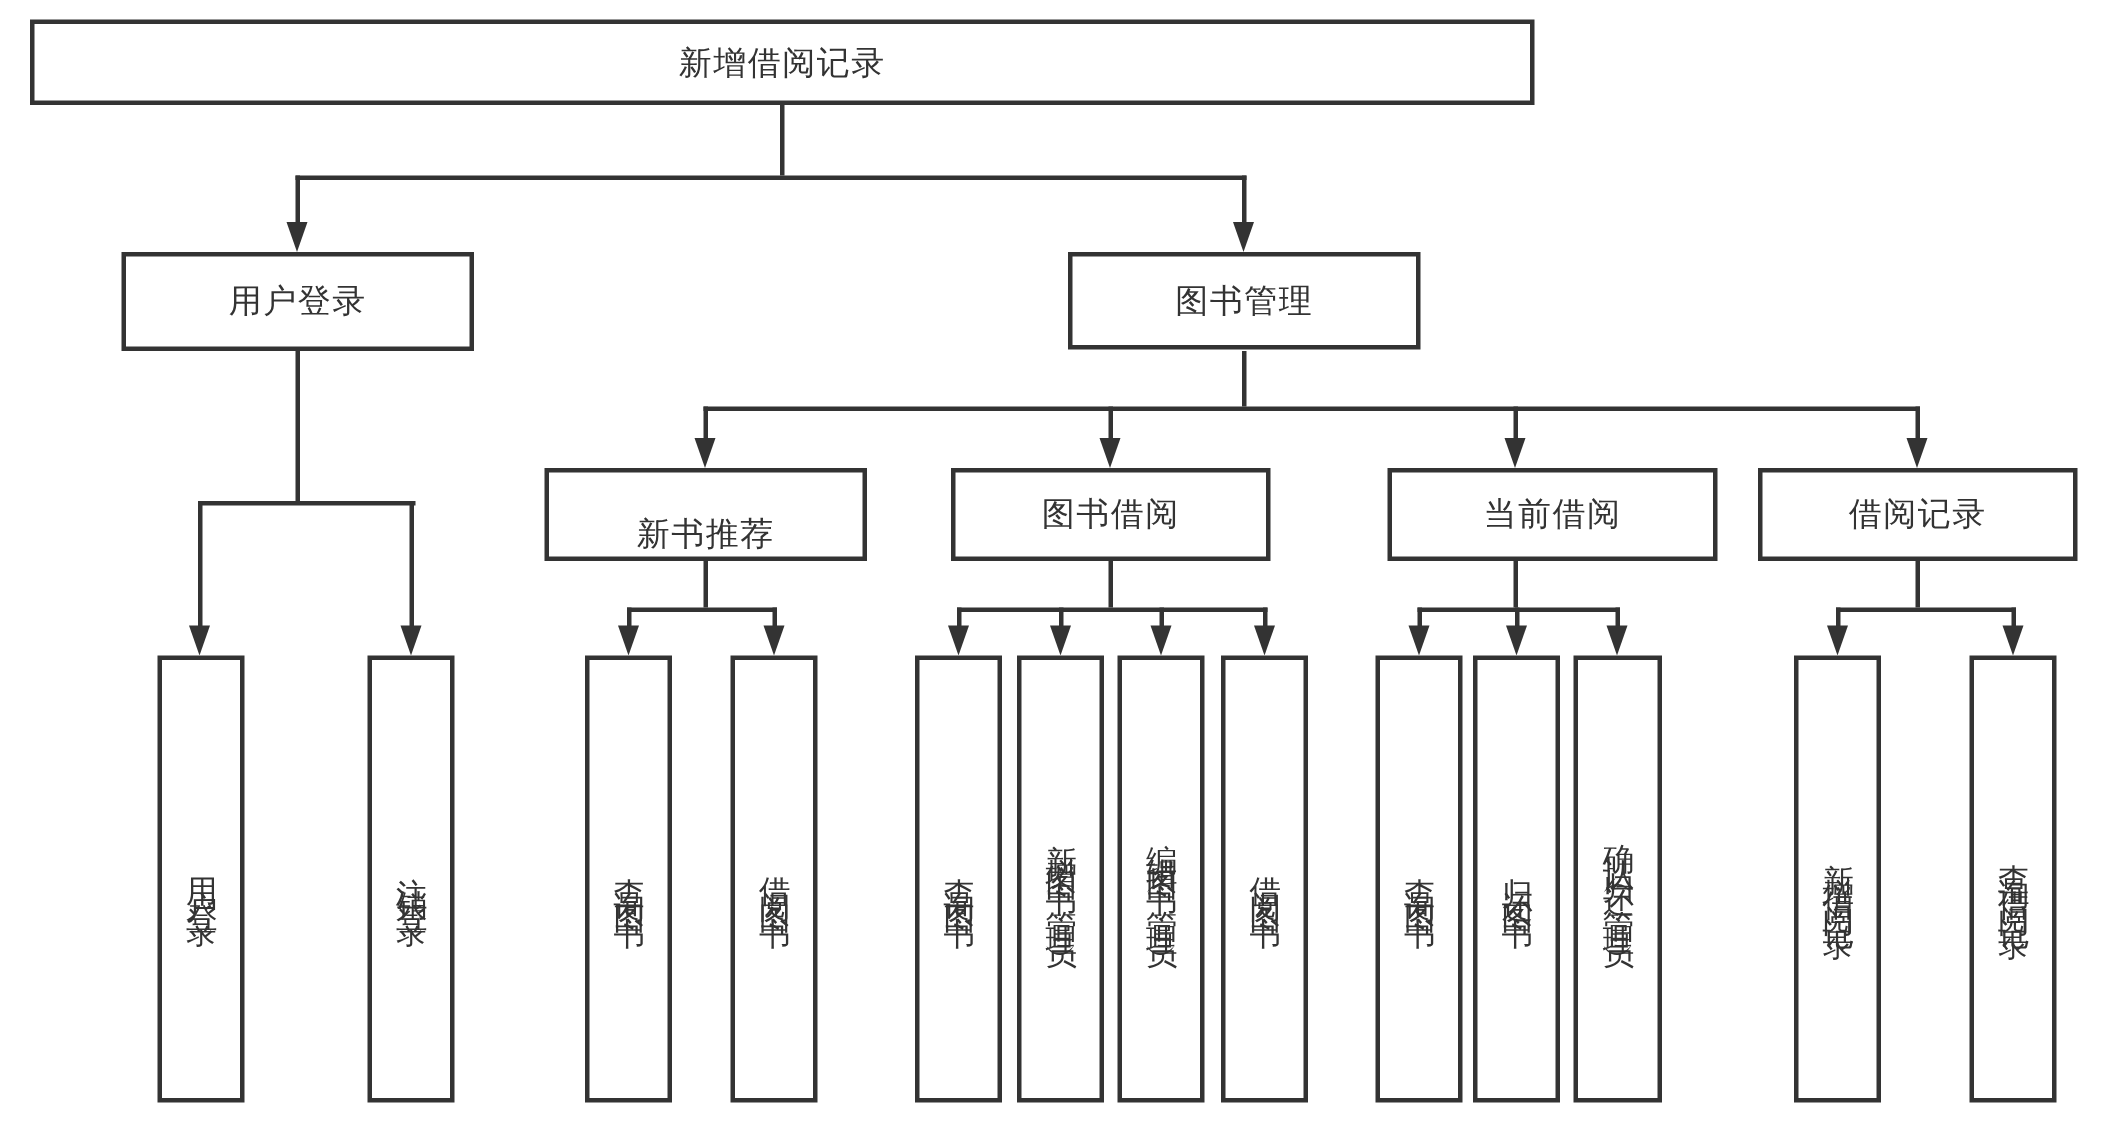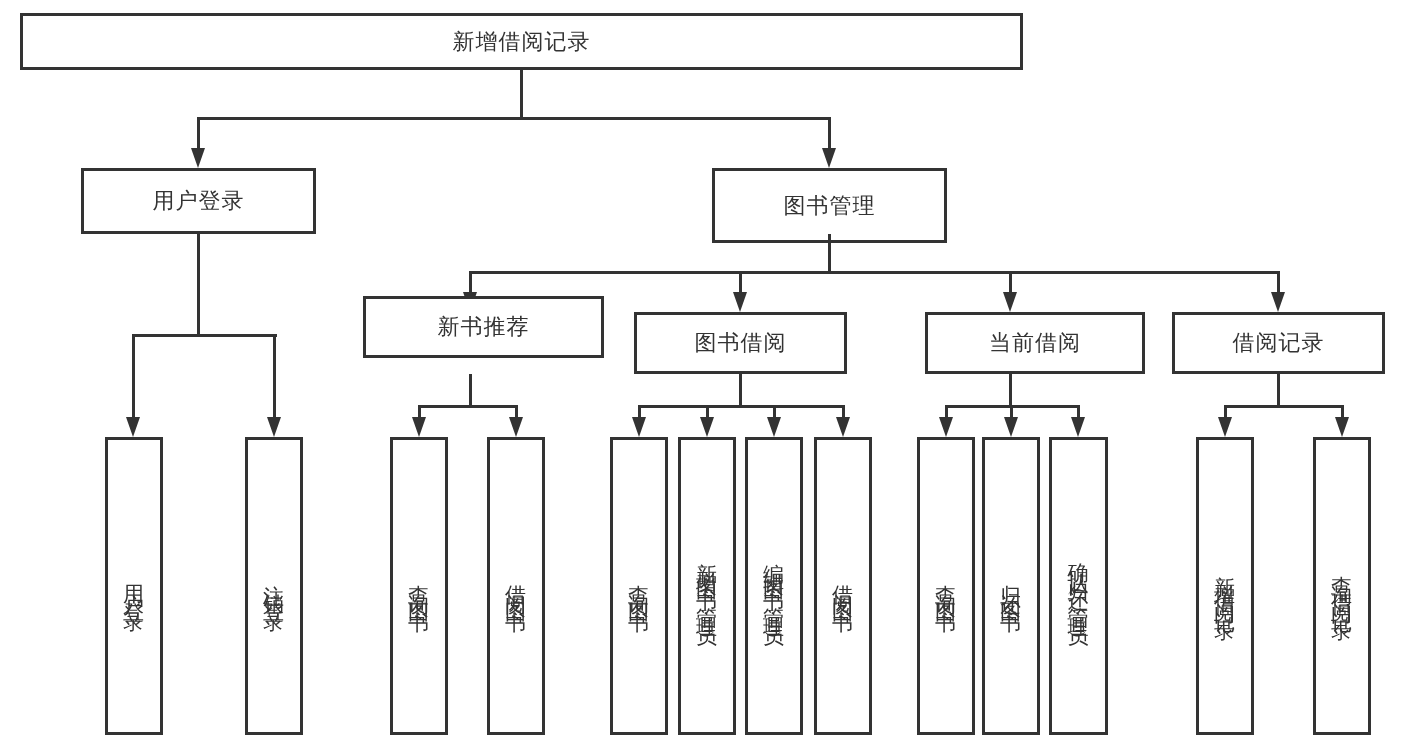--- a/index.html
+++ b/index.html
@@ -72,21 +72,21 @@
   <div class="vline" style="left:519.5px; top:70px; height:47px;"></div>
   <div class="hline" style="left:196.5px; top:117px; width:634px;"></div>
   <div class="vline" style="left:196.5px; top:117px; height:33px;"></div>
   <div class="arrow" style="left:191px; top:148px;"></div>
   <div class="vline" style="left:827.5px; top:117px; height:33px;"></div>
   <div class="arrow" style="left:822px; top:148px;"></div>
 
   <div class="box" style="left:81px; top:168px; width:235px; height:66px;">
     <span class="label-h">用户登录</span>
   </div>
-  <div class="box" style="left:712px; top:168px; width:235px; height:75px;">
+  <div class="box" style="left:712px; top:168px; width:235px; height:65px;">
     <span class="label-h">图书管理</span>
   </div>
 
   <div class="vline" style="left:196.5px; top:234px; height:100px;"></div>
   <div class="hline" style="left:131.5px; top:334px; width:145px;"></div>
   <div class="vline" style="left:131.5px; top:334px; height:85px;"></div>
   <div class="arrow" style="left:126px; top:417px;"></div>
   <div class="vline" style="left:272.5px; top:334px; height:85px;"></div>
   <div class="arrow" style="left:267px; top:417px;"></div>
 
@@ -94,21 +94,21 @@
   <div class="hline" style="left:468.5px; top:271px; width:811px;"></div>
   <div class="vline" style="left:468.5px; top:271px; height:23px;"></div>
   <div class="arrow" style="left:463px; top:292px;"></div>
   <div class="vline" style="left:738.5px; top:271px; height:23px;"></div>
   <div class="arrow" style="left:733px; top:292px;"></div>
   <div class="vline" style="left:1008.5px; top:271px; height:23px;"></div>
   <div class="arrow" style="left:1003px; top:292px;"></div>
   <div class="vline" style="left:1276.5px; top:271px; height:23px;"></div>
   <div class="arrow" style="left:1271px; top:292px;"></div>
 
-  <div class="box" style="left:363px; top:296px; width:241px; height:62px;">
+  <div class="box" style="left:363px; top:312px; width:215px; height:62px;align-items:flex-end;">
     <span class="label-h">新书推荐</span>
   </div>
   <div class="box" style="left:634px; top:312px; width:213px; height:62px;">
     <span class="label-h">图书借阅</span>
   </div>
   <div class="box" style="left:903px; top:312px; width:220px; height:62px;margin-left:22px;">
     <span class="label-h">当前借阅</span>
   </div>
   <div class="box" style="left:1172px; top:312px; width:213px; height:62px;">
     <span class="label-h">借阅记录</span>

